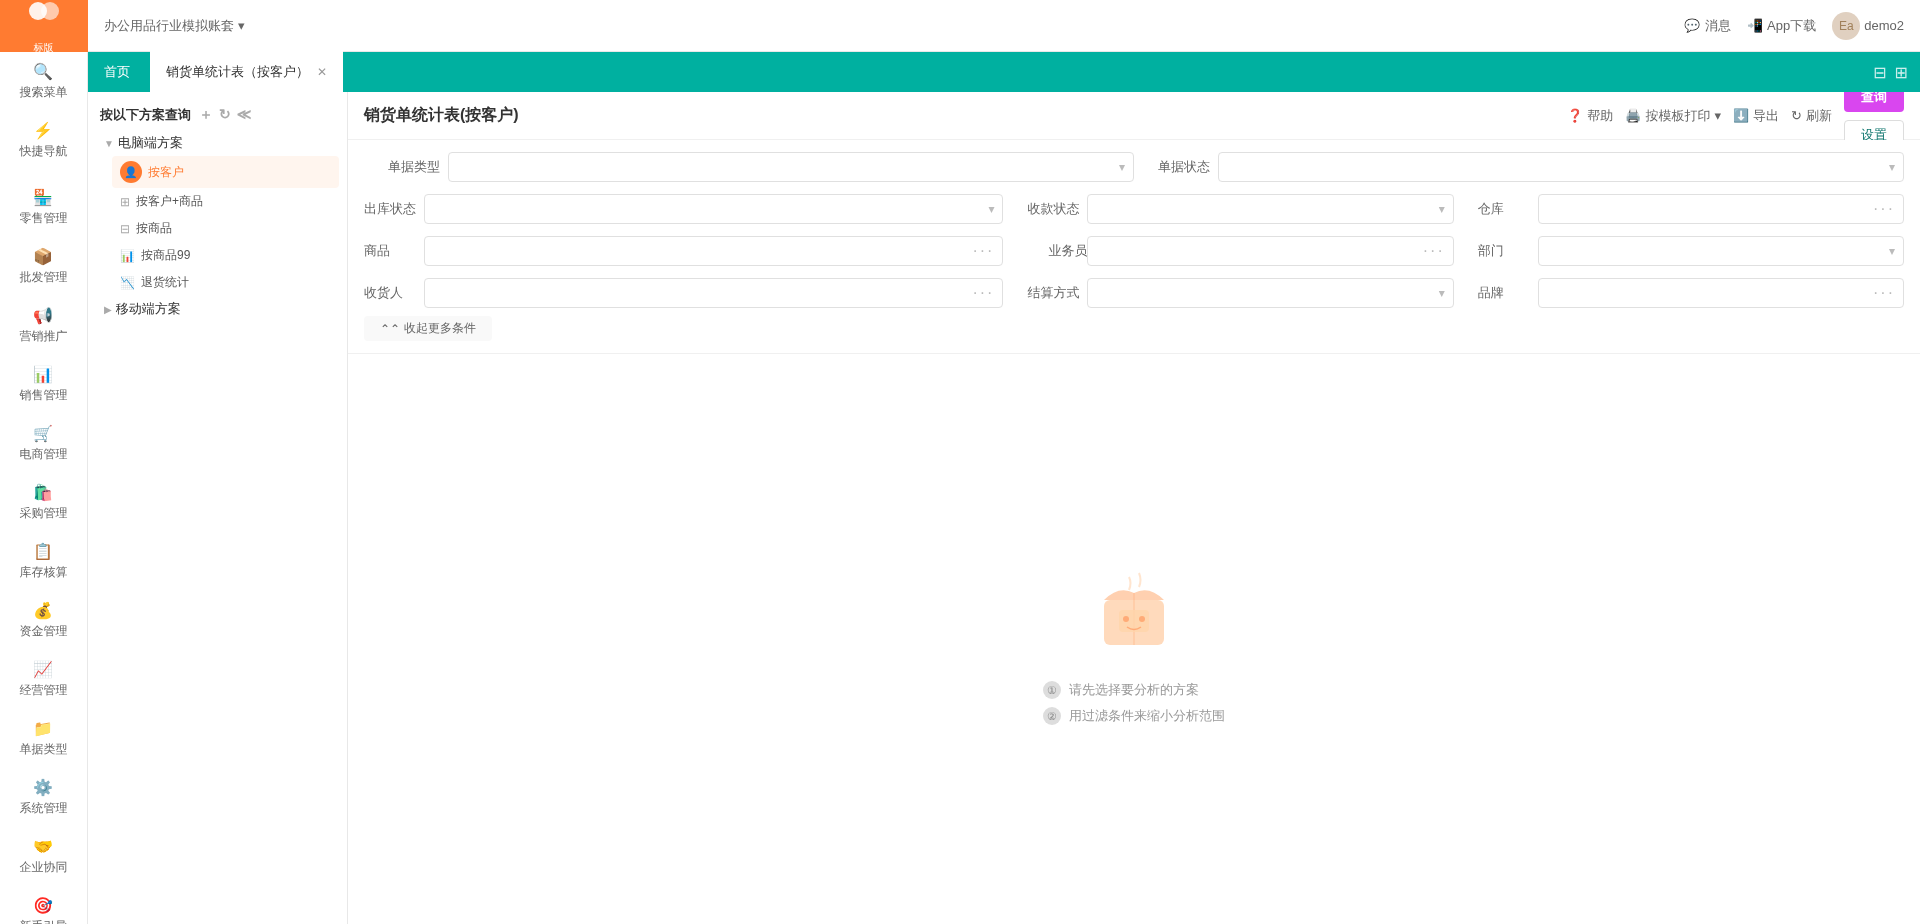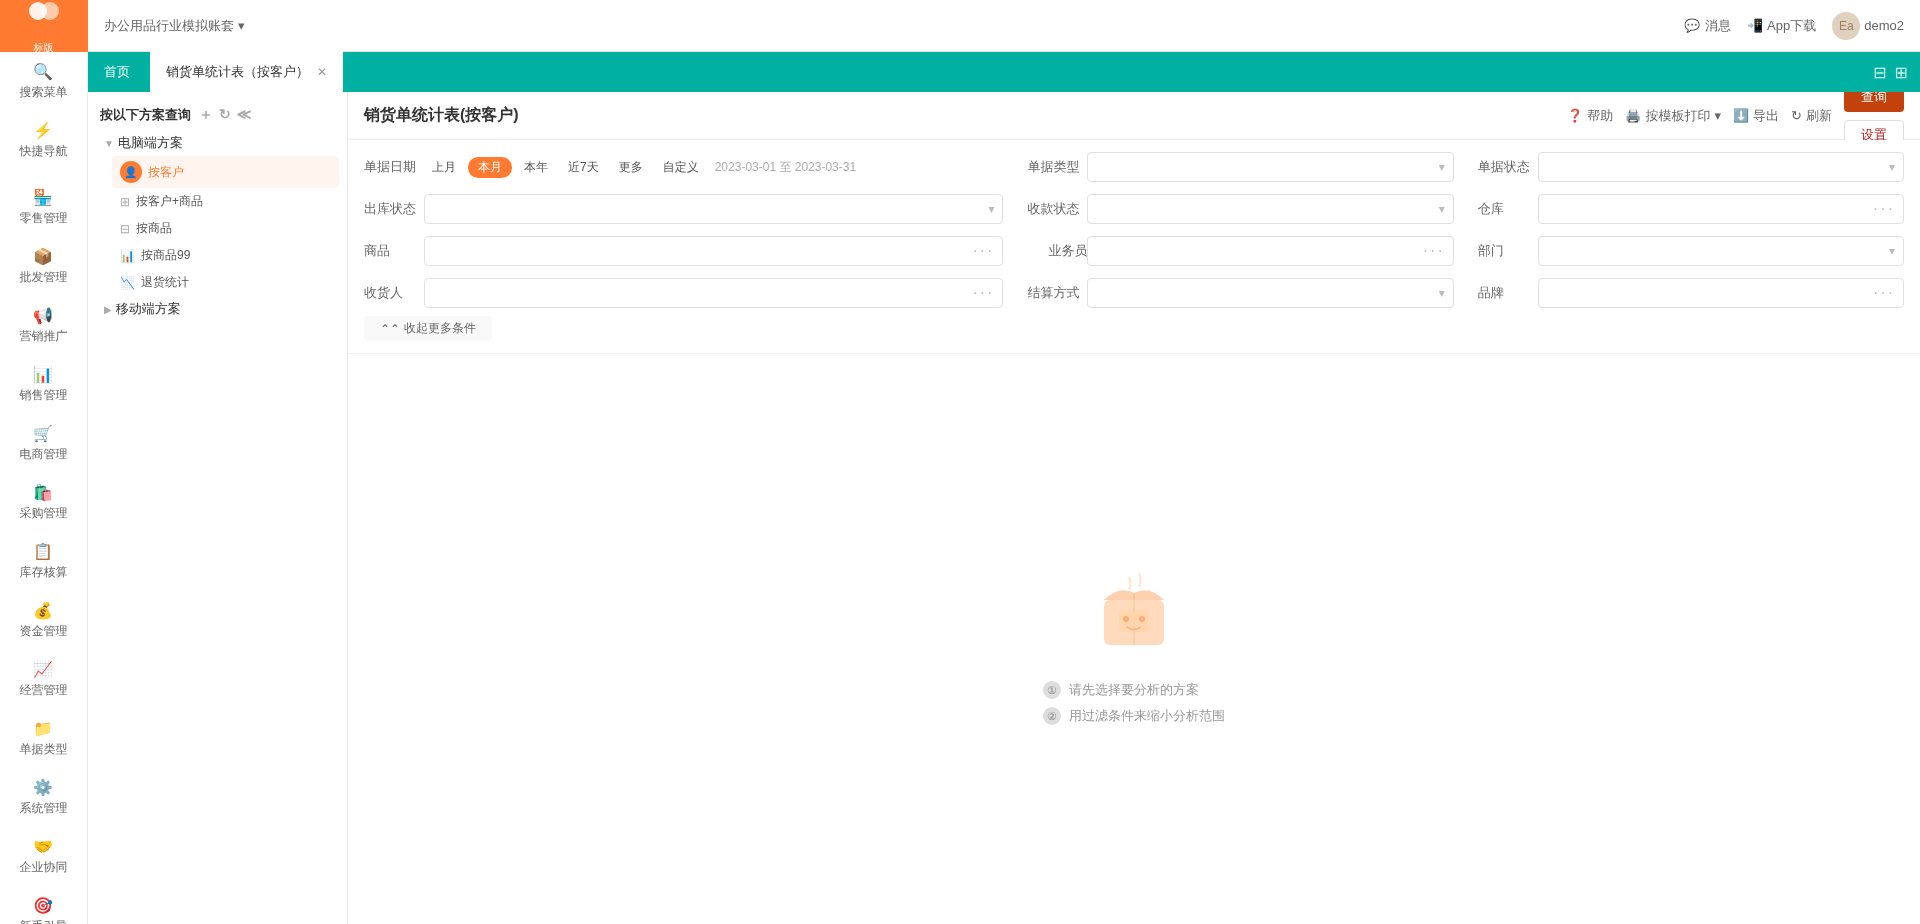--- a/index.html
+++ b/index.html
@@ -52,22 +52,22 @@
     .tree-child .orange-dot { width: 22px; height: 22px; border-radius: 50%; background: #ff7b31; color: #fff; display: flex; align-items: center; justify-content: center; font-size: 11px; margin-right: 6px; }
 
     
     .right-panel { flex: 1; display: flex; flex-direction: column; overflow: hidden; }
 
     
     .page-header { height: 48px; background: #fff; display: flex; align-items: center; justify-content: space-between; padding: 0 16px; border-bottom: 1px solid #f0f0f0; }
     .page-title { font-size: 16px; font-weight: bold; color: #333; }
     .page-actions { display: flex; align-items: center; gap: 12px; }
     .page-action-item { display: flex; align-items: center; gap: 4px; color: #666; font-size: 13px; cursor: pointer; }
-    .btn-query { background: #c2410c; color: #fff; border: none; padding: 6px 12px; border-radius: 4px; cursor: pointer; font-size: 13px; }
-    .btn-settings { border: 1px solid #ddd; background: #fff; color: #b91c1c; padding: 5px 16px; border-radius: 4px; cursor: pointer; font-size: 13px; margin-top: 4px; }
+    .btn-query { background: #d946ef; color: #fff; border: none; padding: 6px 12px; border-radius: 4px; cursor: pointer; font-size: 13px; font-weight: bold; }
+    .btn-settings { border: 1px solid #ddd; background: #fff; color: #0f766e; padding: 5px 16px; border-radius: 4px; cursor: pointer; font-size: 13px; margin-top: 4px; }
 
     
     .filter-area { background: #fff; padding: 12px 16px; border-bottom: 1px solid #f0f0f0; }
     .filter-row { display: flex; align-items: center; margin-bottom: 12px; gap: 0; }
     .filter-item { display: flex; align-items: center; flex: 1; min-width: 0; }
     .filter-label { color: #666; font-size: 13px; width: 60px; flex-shrink: 0; white-space: nowrap; }
     .filter-control { flex: 1; min-width: 0; border: 1px solid #e0e0e0; border-radius: 4px; padding: 5px 8px; font-size: 13px; display: flex; align-items: center; justify-content: space-between; background: #fff; cursor: pointer; color: #333; height: 30px; }
     .filter-control.with-dots { justify-content: flex-end; }
     .filter-control .dots { color: #bbb; font-size: 16px; letter-spacing: 2px; }
     .filter-control .chevron { color: #bbb; font-size: 12px; }
@@ -282,34 +282,20 @@
             <button class="btn-query">查询</button>
             <button class="btn-settings">设置</button>
           </div>
         </div>
       </div>
 
       <div class="filter-area">
 
         
         <div class="filter-row">
-          <div class="filter-item" style="flex: 1.5; min-width: 340px;">
-            <span class="filter-label">单据日期</span>
-            <div class="date-filter">
-              <div class="date-pills">
-                <button class="date-pill">上月</button>
-                <button class="date-pill active">本月</button>
-                <button class="date-pill">本年</button>
-                <button class="date-pill">近7天</button>
-                <button class="date-pill">更多</button>
-                <button class="date-pill">自定义</button>
-              </div>
-              <span class="date-range-text">2023-03-01 至 2023-03-31</span>
-            </div>
-          </div>
           <div class="filter-separator"></div>
           <div class="filter-item" style="flex: 1;">
             <span class="filter-label">单据类型</span>
             <div class="filter-control">
               <span></span>
               <span class="chevron">▾</span>
             </div>
           </div>
           <div class="filter-separator"></div>
           <div class="filter-item" style="flex: 1;">

